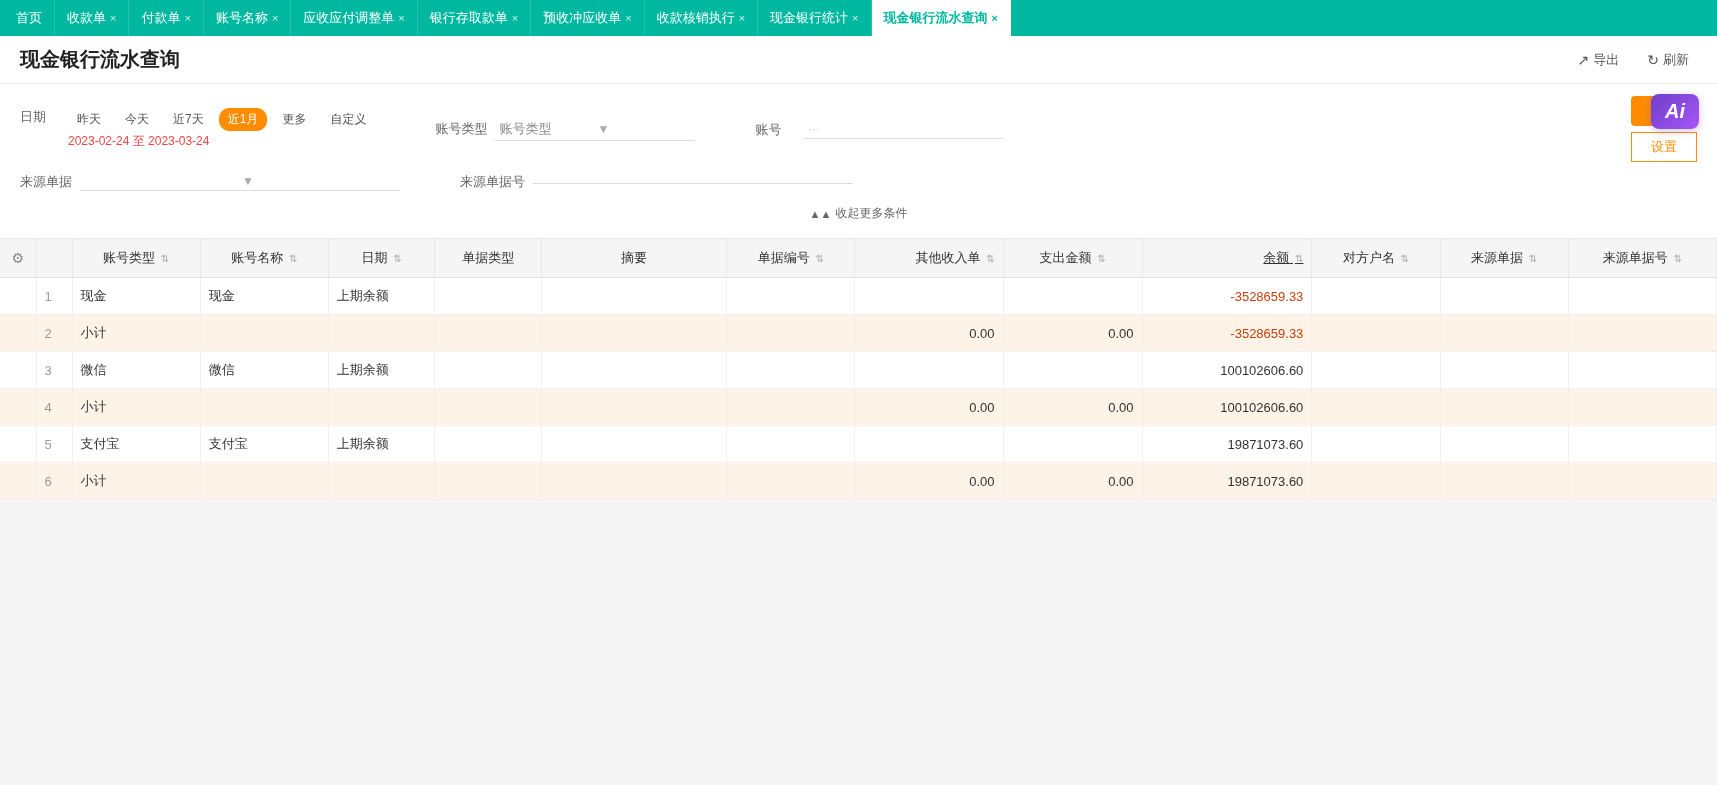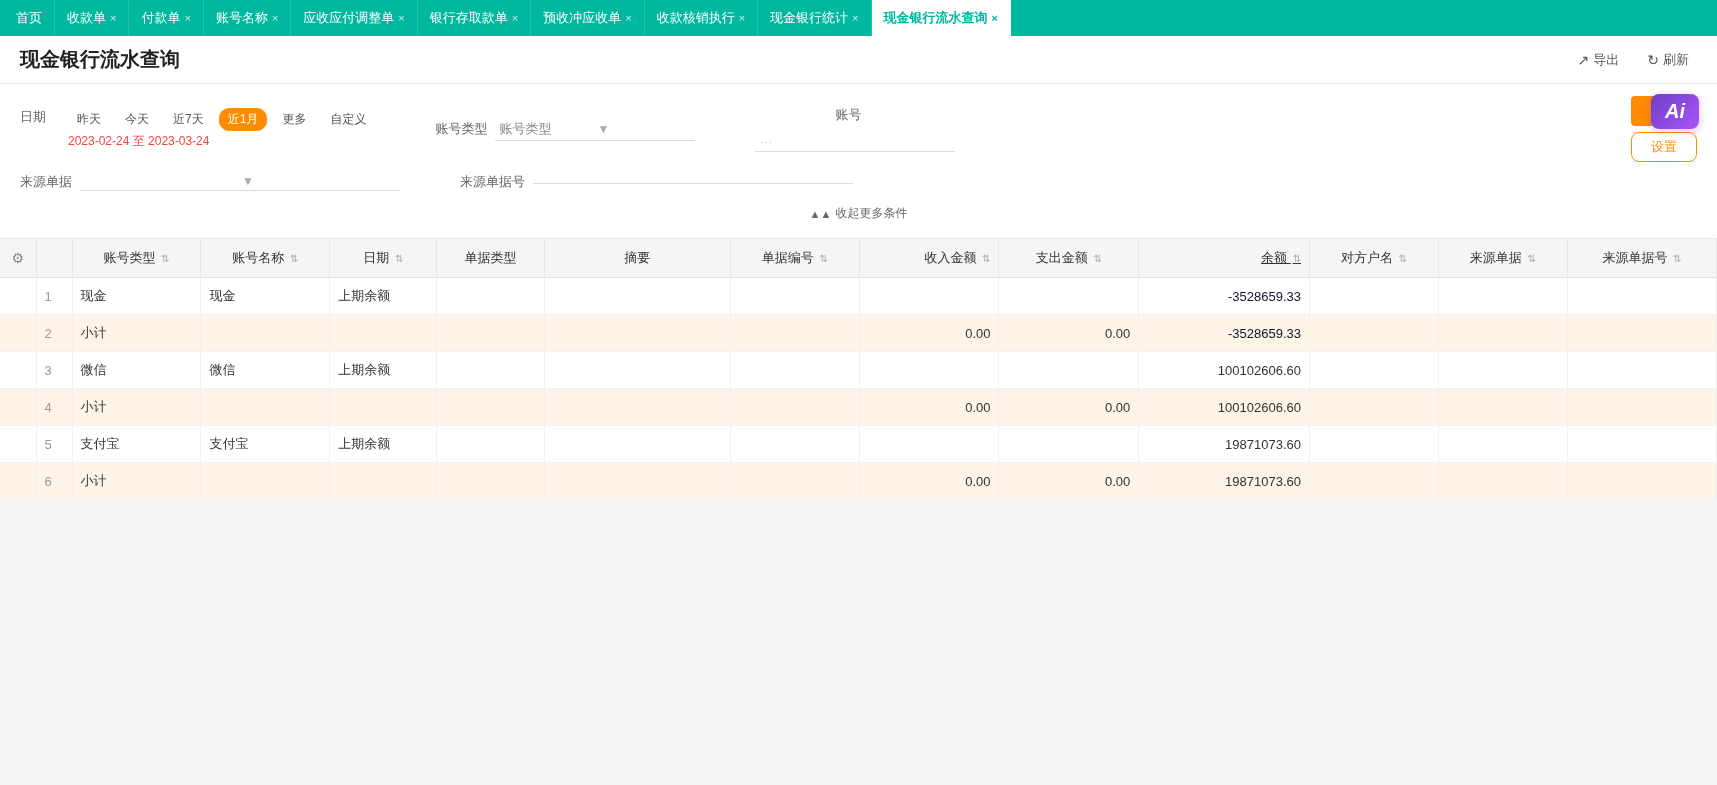--- a/index.html
+++ b/index.html
@@ -132,21 +132,21 @@
       padding: 6px 20px;
       border-radius: 4px;
       cursor: pointer;
       font-size: 13px;
     }
     .settings-btn {
       background: #fff;
       color: #ff8c00;
       border: 1px solid #ff8c00;
       padding: 5px 16px;
-      border-radius: 8px;
+      border-radius: 0;
       cursor: pointer;
       font-size: 13px;
     }
     .collapse-bar {
       display: flex;
       align-items: center;
       justify-content: center;
       gap: 4px;
       color: #666;
       font-size: 12px;
@@ -189,21 +189,21 @@
     tbody tr.subtotal {
       background: #fdf3e7;
     }
     tbody td {
       padding: 9px 8px;
       color: #333;
       border-right: 1px solid #f0f0f0;
       white-space: nowrap;
     }
     tbody td.number { text-align: right; }
-    tbody td.negative { color: #0f172a; text-align: right; }
+    tbody td.negative { color: #c2410c; text-align: right; }
     tbody td.positive { color: #333; text-align: right; }
     .gear-icon { font-size: 14px; cursor: pointer; color: #888; }
     .settings-th { width: 36px; text-align: center; }
 
     
     .ai-badge {
       position: fixed;
       right: 18px;
       top: 94px;
       background: linear-gradient(135deg, #6e40c9 0%, #a855f7 100%);
@@ -295,21 +295,21 @@
     </div>
 
     <div style="display:flex;align-items:center;gap:8px;margin-left:40px;">
       <span class="filter-label">账号类型</span>
       <div class="filter-select">
         <span>账号类型</span>
         <span style="color:#aaa;font-size:12px;">▼</span>
       </div>
     </div>
 
-    <div style="display:flex;align-items:center;gap:8px;margin-left:40px;flex-direction:column;">
+    <div style="display:flex;align-items:flex-end;gap:8px;margin-left:40px;">
       <span class="filter-label">账号</span>
       <div class="filter-input" style="min-width:200px;">
         <span style="color:#ccc;">···</span>
       </div>
     </div>
 
     <div style="margin-left:auto;display:flex;flex-direction:column;gap:6px;">
       <button class="query-btn">查询</button>
       <button class="settings-btn">设置</button>
     </div>
@@ -361,21 +361,21 @@
           <span>单据类型</span>
         </th>
         <th style="min-width:120px;">
           <span>摘要</span>
         </th>
         <th>
           <span>单据编号</span>
           <span class="sort-icon">⇅</span>
         </th>
         <th style="text-align:right;min-width:90px;">
-          <span>收入金额</span>
+          <span>其他收入单</span>
           <span class="sort-icon">⇅</span>
         </th>
         <th style="min-width:90px;">
           <span>支出金额</span>
           <span class="sort-icon">⇅</span>
         </th>
         <th style="text-align:right;min-width:110px;text-decoration:underline;">
           <span>余额</span>
           <span class="sort-icon">⇅</span>
         </th>

